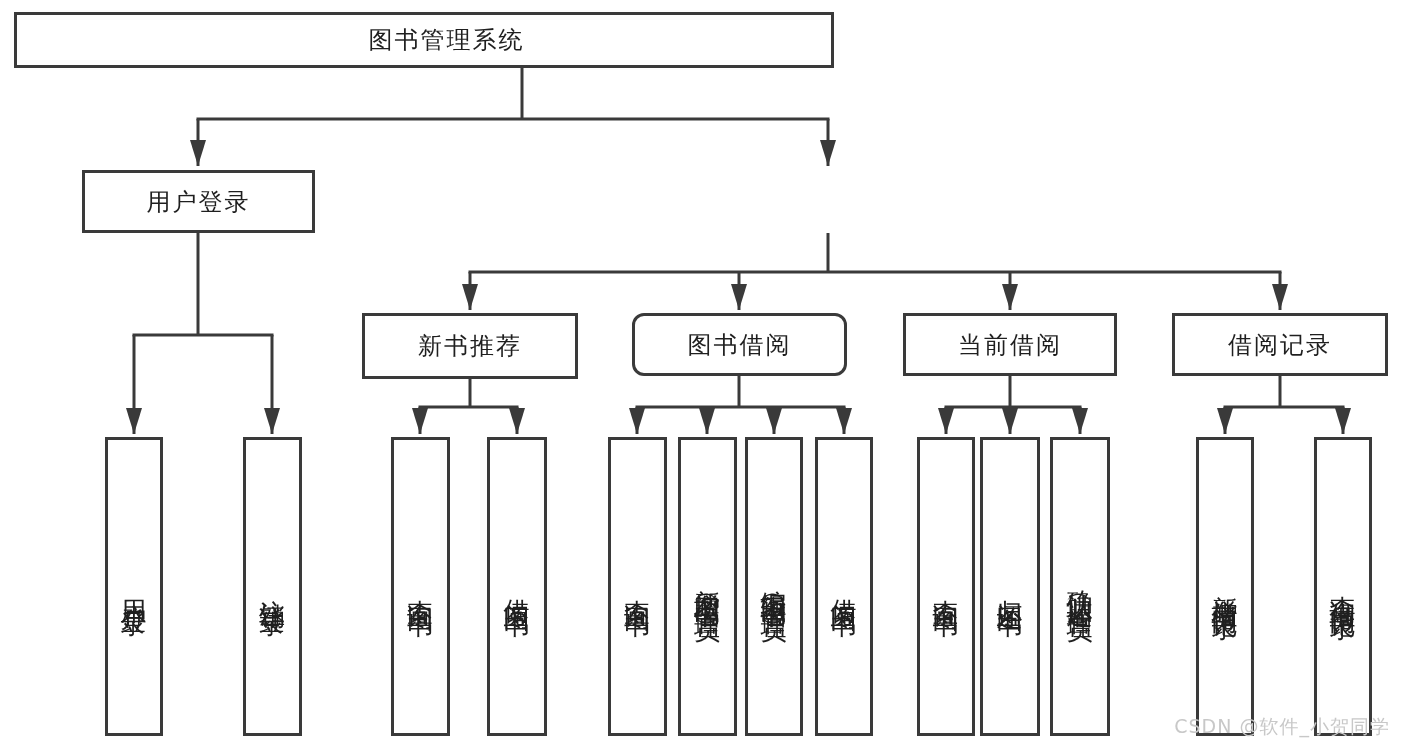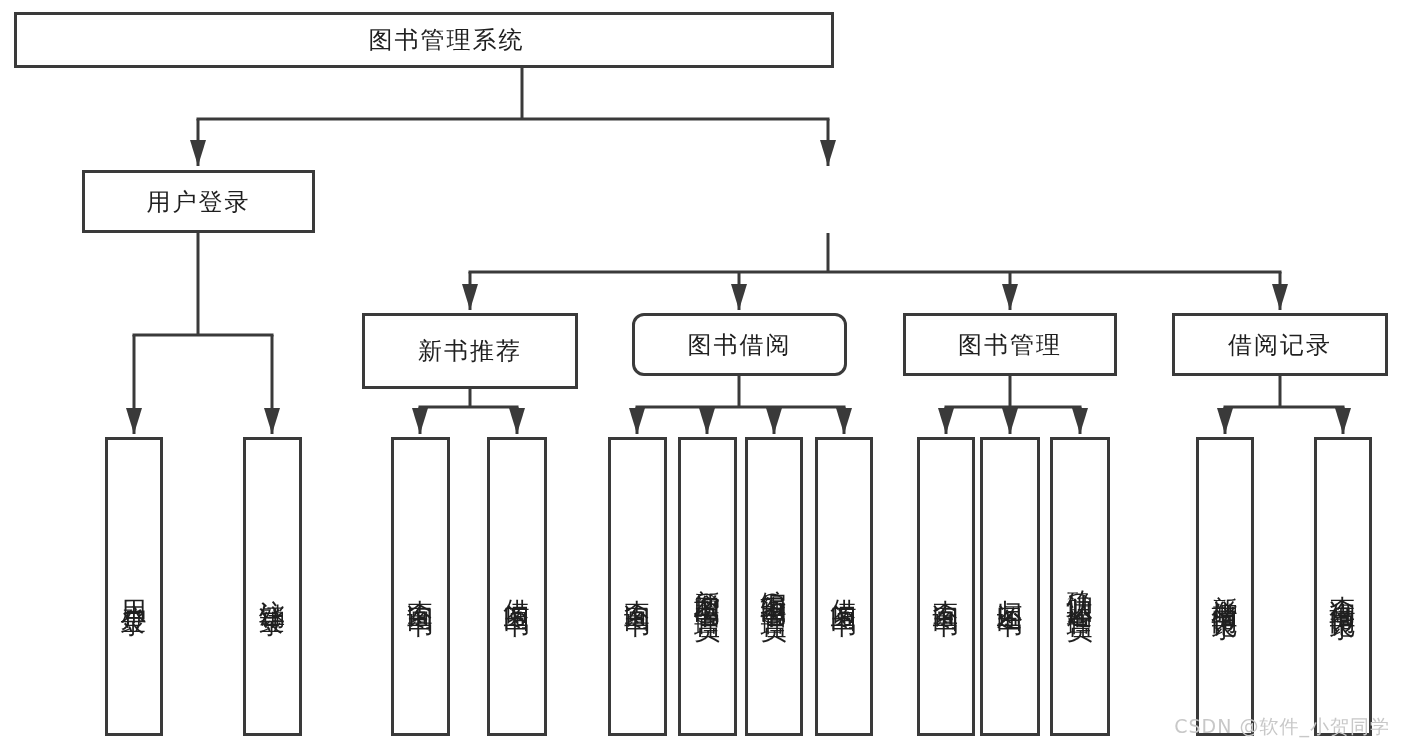--- a/index.html
+++ b/index.html
@@ -117,23 +117,23 @@
         <line x1="1225" y1="407" x2="1225" y2="434" marker-end="url(#arrow)"></line>
         <line x1="1343" y1="407" x2="1343" y2="434" marker-end="url(#arrow)"></line>
       </g>
     </g>
   </svg>
 
   <div class="node h-node" style="left:14px; top:12px; width:820px; height:56px;padding-left:45px;">图书管理系统</div>
 
   <div class="node h-node" style="left:82px; top:170px; width:233px; height:63px;">用户登录</div>
 
-  <div class="node h-node" style="left:362px; top:313px; width:216px; height:76px;">新书推荐</div>
+  <div class="node h-node" style="left:362px; top:313px; width:216px; height:66px;">新书推荐</div>
   <div class="node h-node" style="left:632px; top:313px; width:215px; height:63px;border-radius:12px;">图书借阅</div>
-  <div class="node h-node" style="left:903px; top:313px; width:214px; height:63px;">图书管理</div>
+  <div class="node h-node" style="left:903px; top:313px; width:214px; height:63px;">当前借阅</div>
   <div class="node h-node" style="left:1172px; top:313px; width:216px; height:63px;">借阅记录</div>
 
   <div class="node v-node" style="left:105px; top:437px; width:58px; height:299px;">用户登录</div>
   <div class="node v-node" style="left:243px; top:437px; width:59px; height:299px;">注销登录</div>
 
   <div class="node v-node" style="left:391px; top:437px; width:59px; height:299px;">查询图书</div>
   <div class="node v-node" style="left:487px; top:437px; width:60px; height:299px;">借阅图书</div>
 
   <div class="node v-node" style="left:608px; top:437px; width:59px; height:299px;">查询图书</div>
   <div class="node v-node" style="left:678px; top:437px; width:59px; height:299px;">新增图书（管理员）</div>

